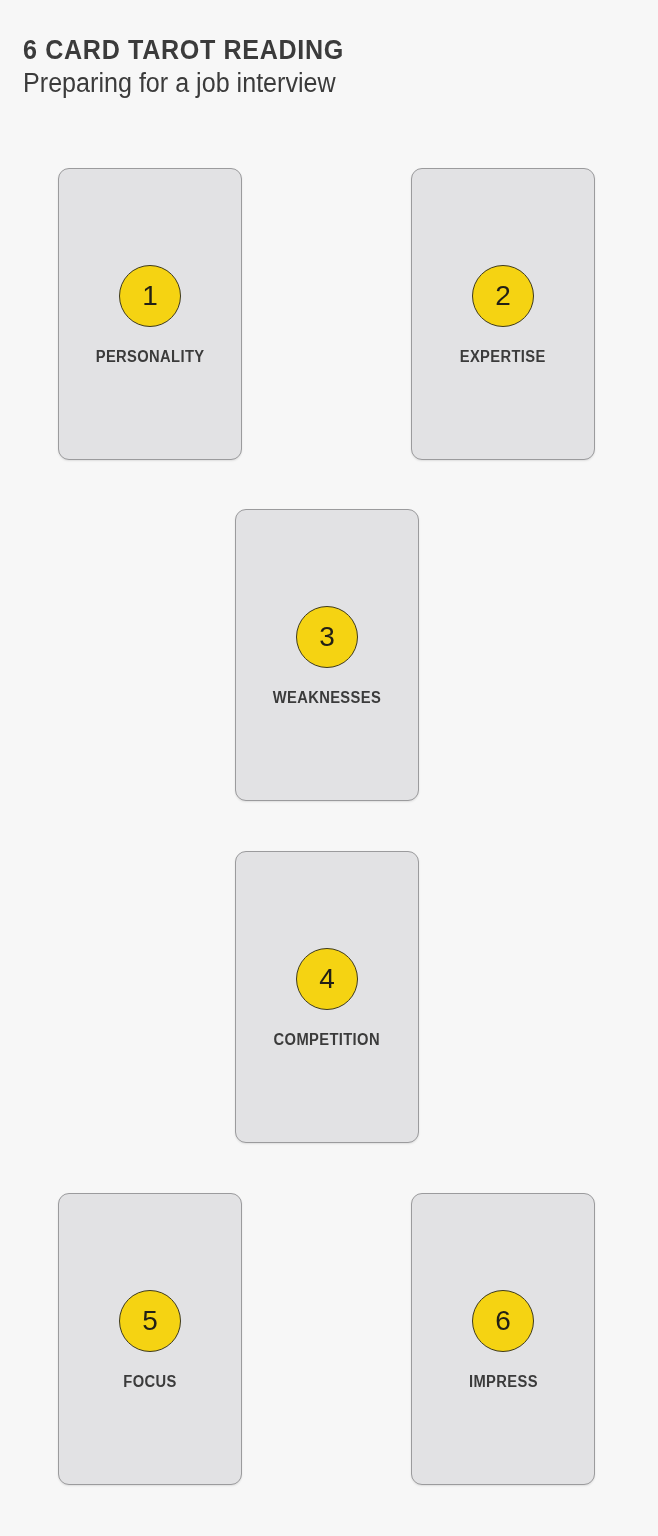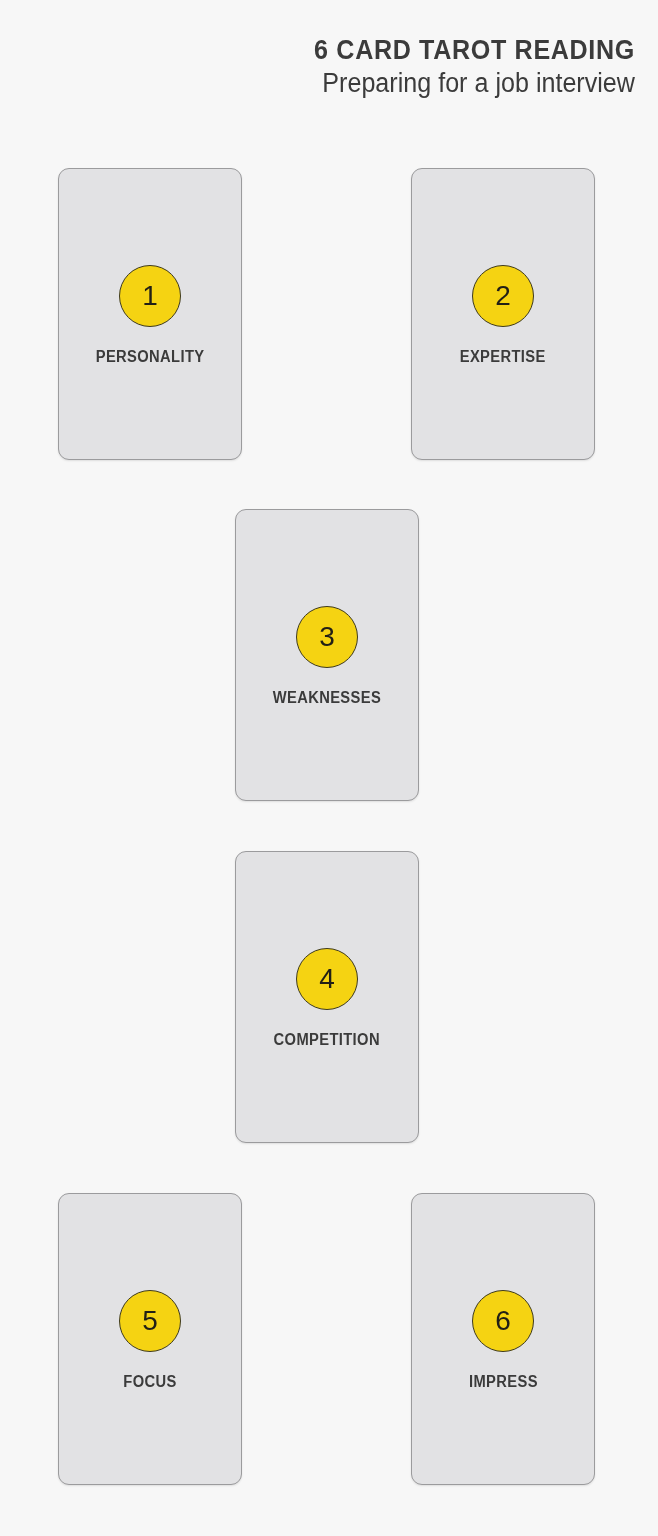--- a/index.html
+++ b/index.html
@@ -20,21 +20,21 @@
     width: 658px;
     height: 1536px;
   }
 
   
   .title-block {
     position: absolute;
     left: 0;
     top: 36px;
     width: 658px;
-    text-align: right;
+    text-align: left;
   }
   .title-main {
     display: block;
     font-size: 27px;
     font-weight: bold;
     letter-spacing: 0.7px;
     color: #3b3b3b;
     line-height: 1.08;
     transform: scaleX(0.93);
   }

